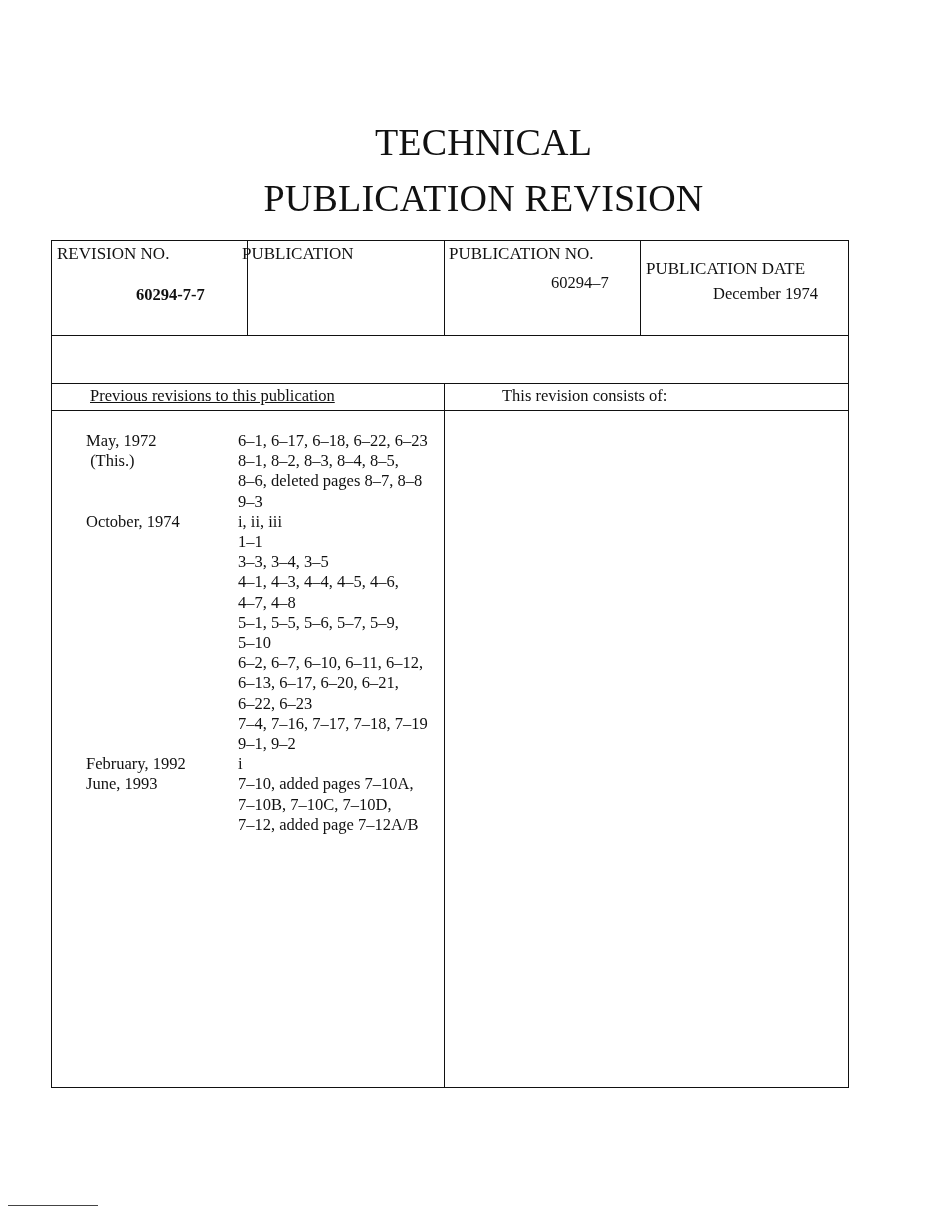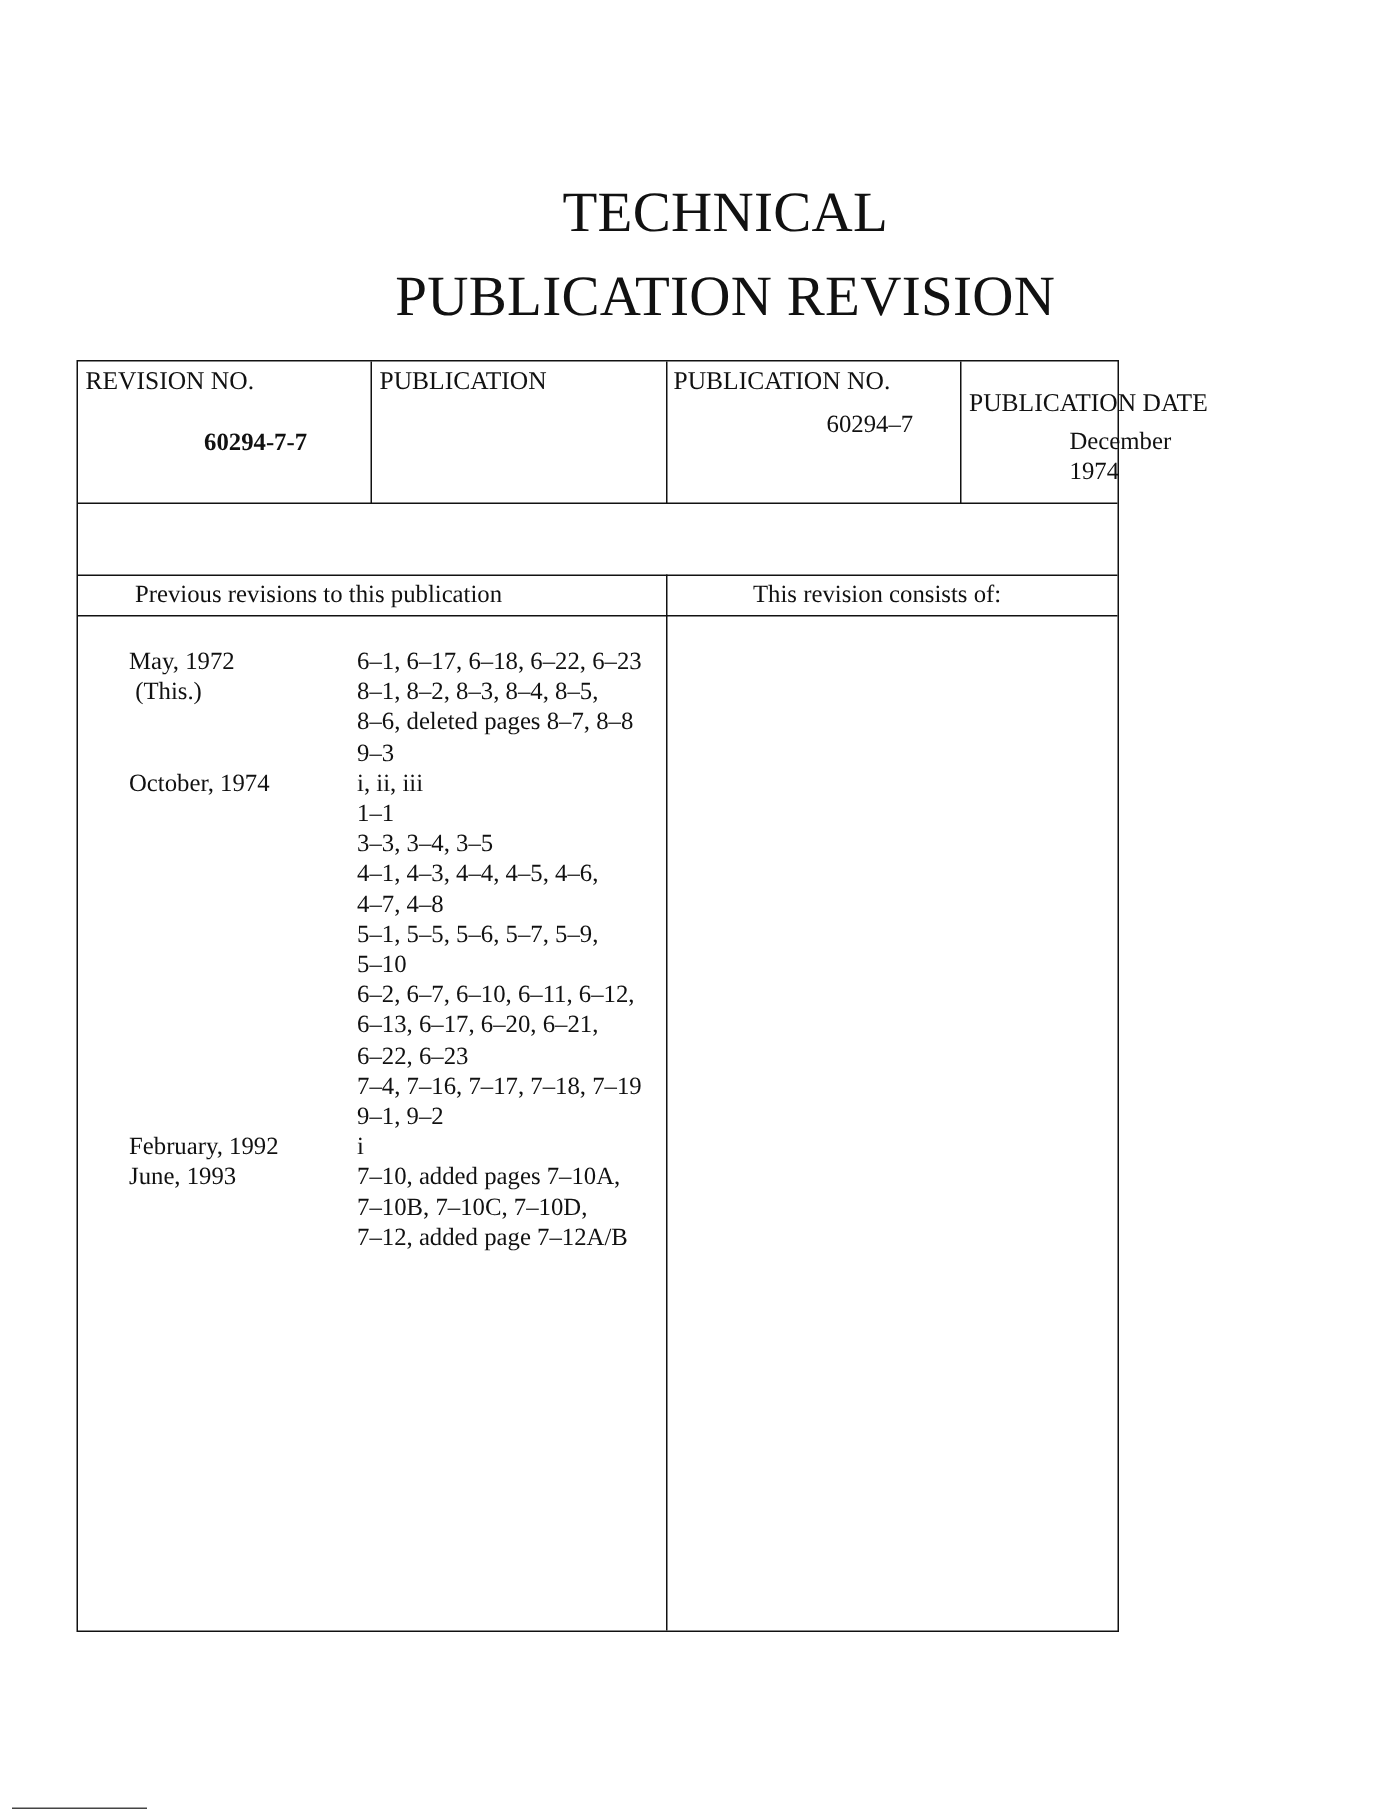--- a/index.html
+++ b/index.html
@@ -8,21 +8,21 @@
     font-family: "Liberation Serif", "DejaVu Serif", serif; color: #111;
   }
   .title {
     position: absolute; left: 0; width: 931px; text-align: center;
     font-size: 38px; letter-spacing: 0.2px; color: #111;
   }
   .title.l1 { top: 120px; left: 18px; }
   .title.l2 { top: 176px; left: 18px; }
 
   .frame {
-    position: absolute; left: 51px; top: 240px; width: 695px; height: 848px;
+    position: absolute; left: 51px; top: 240px; width: 798px; height: 848px;
     border: 1.5px solid #111; box-sizing: border-box;
   }
   .hline { position: absolute; left: 0; right: 0; height: 0; border-top: 1.5px solid #111; }
   .vline { position: absolute; width: 0; border-left: 1.3px solid #111; }
 
   .cell-label { position: absolute; font-size: 17px; white-space: nowrap; }
   .cell-val { position: absolute; font-size: 16.5px; line-height: 20px; margin-left: 44px; }
   .bold { font-weight: bold; }
 
   .notice {
@@ -51,30 +51,30 @@
 
   <div class="hline" style="top:94px;"></div>
   <div class="hline" style="top:142px;"></div>
   <div class="hline" style="top:169px;"></div>
 
   <div class="vline" style="left:392px; top:142px; height:704px;"></div>
 
   <div class="cell-label" style="left:5px; top:3px;">REVISION NO.</div>
   <div class="cell-val bold" style="left:40px; top:44px;">60294-7-7</div>
 
-  <div class="cell-label" style="left:201px; top:3px;text-align:right;">PUBLICATION</div>
+  <div class="cell-label" style="left:190px; top:3px;text-align:right;">PUBLICATION</div>
 
   <div class="cell-label" style="left:397px; top:3px;">PUBLICATION NO.</div>
   <div class="cell-val" style="left:455px; top:32px;">60294–7</div>
 
   <div class="cell-label" style="left:594px; top:18px;">PUBLICATION DATE</div>
   <div class="cell-val" style="left:617px; top:43px;">December 1974</div>
 
 
-  <div class="sub-head" style="left:38px;">Previous revisions to this publication</div>
+  <div class="sub-head" style="left:38px;text-decoration:underline;">Previous revisions to this publication</div>
   <div class="sub-head" style="left:450px;">This revision consists of:</div>
 
   <div id="rev-list">
       <div class="rev-row" style="top: 190px; left: 0px;">
         <span class="rev-date">May, 1972</span>
         <span class="rev-pages">6–1, 6–17, 6–18, 6–22, 6–23</span>
       </div>
       <div class="rev-row" style="top: 210.2px; left: 0px;">
         <span class="rev-date"> (This.)</span>
         <span class="rev-pages">8–1, 8–2, 8–3, 8–4, 8–5,</span>

